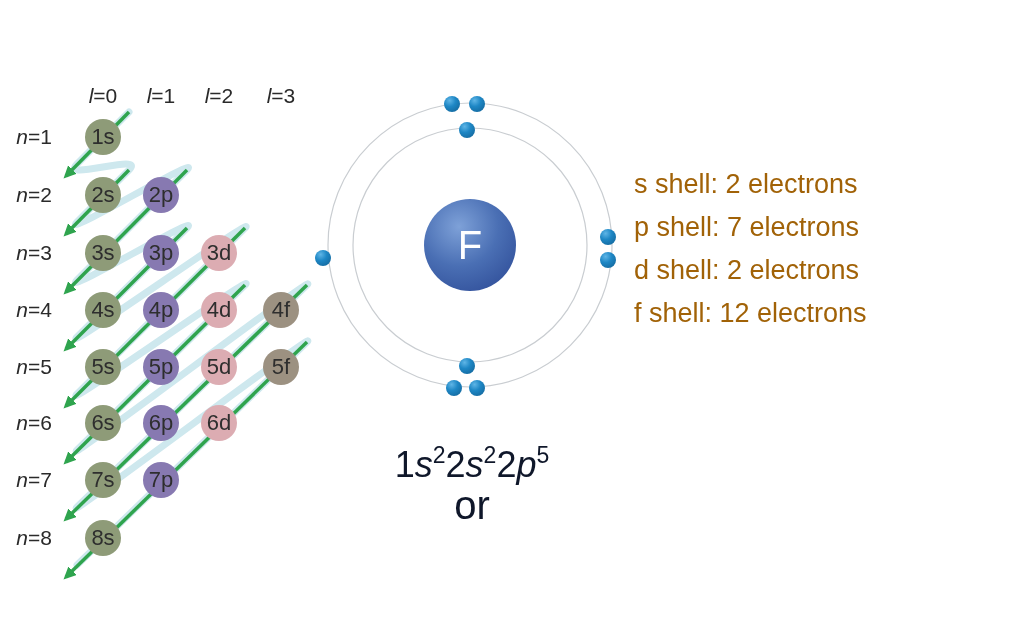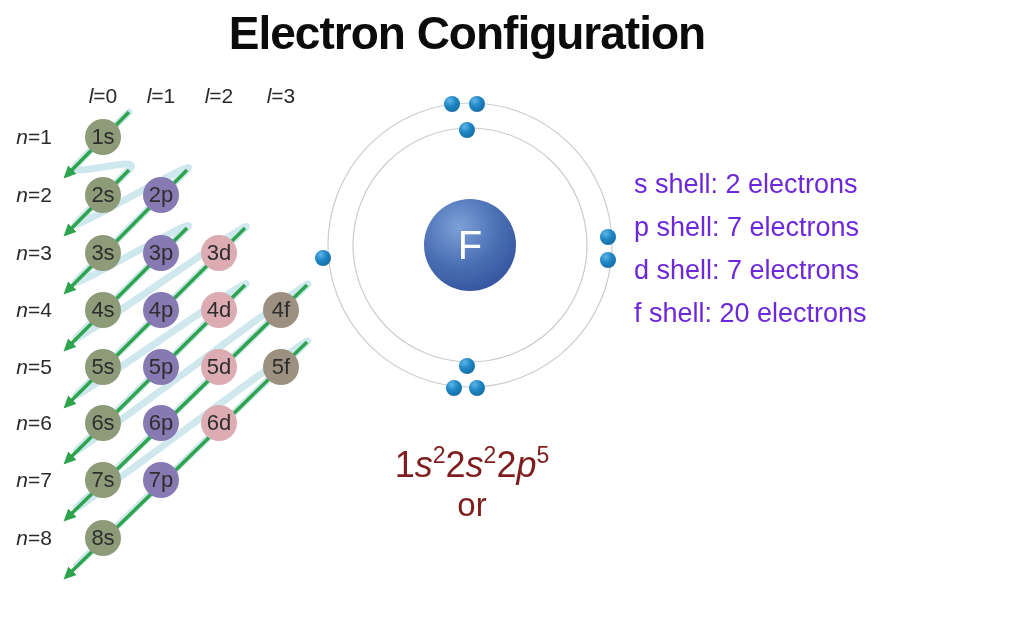--- a/index.html
+++ b/index.html
@@ -6,38 +6,37 @@
   .canvas{
     position:relative;width:1024px;height:630px;background:#ffffff;overflow:hidden;
     font-family:"Liberation Sans","DejaVu Sans",sans-serif;
   }
   .title{
     position:absolute;left:0;top:6px;width:934px;text-align:center;
     font-size:46px;font-weight:700;letter-spacing:-1px;color:#0b0b0b;
   }
   svg.diagram{position:absolute;left:0;top:0;}
   .shells{
-    position:absolute;left:634px;top:163px;font-size:27px;color:#6d28d9;white-space:nowrap;
+    position:absolute;left:634px;top:163px;font-size:27px;color:#a16207;white-space:nowrap;
   }
   .shells div{height:43px;line-height:43px;}
   .formula{
     position:absolute;left:272px;top:430px;width:400px;text-align:center;
-    font-size:36px;color:#7f1d1d;
+    font-size:36px;color:#0f172a;
   }
   .formula>div{height:50px;line-height:50px;}
-  .formula .or-line{font-size:33px;}
+  .formula .or-line{font-size:40px;}
   .formula .it{font-style:italic;}
   .formula .sup{font-size:23px;vertical-align:14px;}
 </style>
 </head>
 <body>
 
 <div class="canvas">
 
-  <div class="title">Electron Configuration</div>
 
   <svg class="diagram" width="1024" height="630" viewBox="0 0 1024 630">
     <defs>
       <radialGradient id="nucleusGrad" cx="38%" cy="30%" r="78%">
         <stop offset="0%" stop-color="#7EA1D8"></stop>
         <stop offset="55%" stop-color="#4A6FB4"></stop>
         <stop offset="100%" stop-color="#33529C"></stop>
       </radialGradient>
       <radialGradient id="electronGrad" cx="35%" cy="28%" r="85%">
         <stop offset="0%" stop-color="#5FB5E6"></stop>
@@ -124,22 +123,22 @@
         <circle cx="323" cy="258" r="8" fill="url(#electronGrad)"></circle>
         <circle cx="467" cy="366" r="8" fill="url(#electronGrad)"></circle>
         <circle cx="454" cy="388" r="8" fill="url(#electronGrad)"></circle>
         <circle cx="477" cy="388" r="8" fill="url(#electronGrad)"></circle>
       </g>
   </svg>
 
   <div class="shells">
     <div>s shell: 2 electrons</div>
     <div>p shell: 7 electrons</div>
-    <div>d shell: 7 electrons</div>
-    <div>f shell: 20 electrons</div>
+    <div>d shell: 2 electrons</div>
+    <div>f shell: 12 electrons</div>
   </div>
 
   <div class="formula">
     <div id="cfg-full"><span>1</span><span class="it">s</span><span class="sup">2</span><span>2</span><span class="it">s</span><span class="sup">2</span><span>2</span><span class="it">p</span><span class="sup">5</span></div>
     <div class="or-line">or</div>
   </div>
 
 </div>
 
 </body></html>

